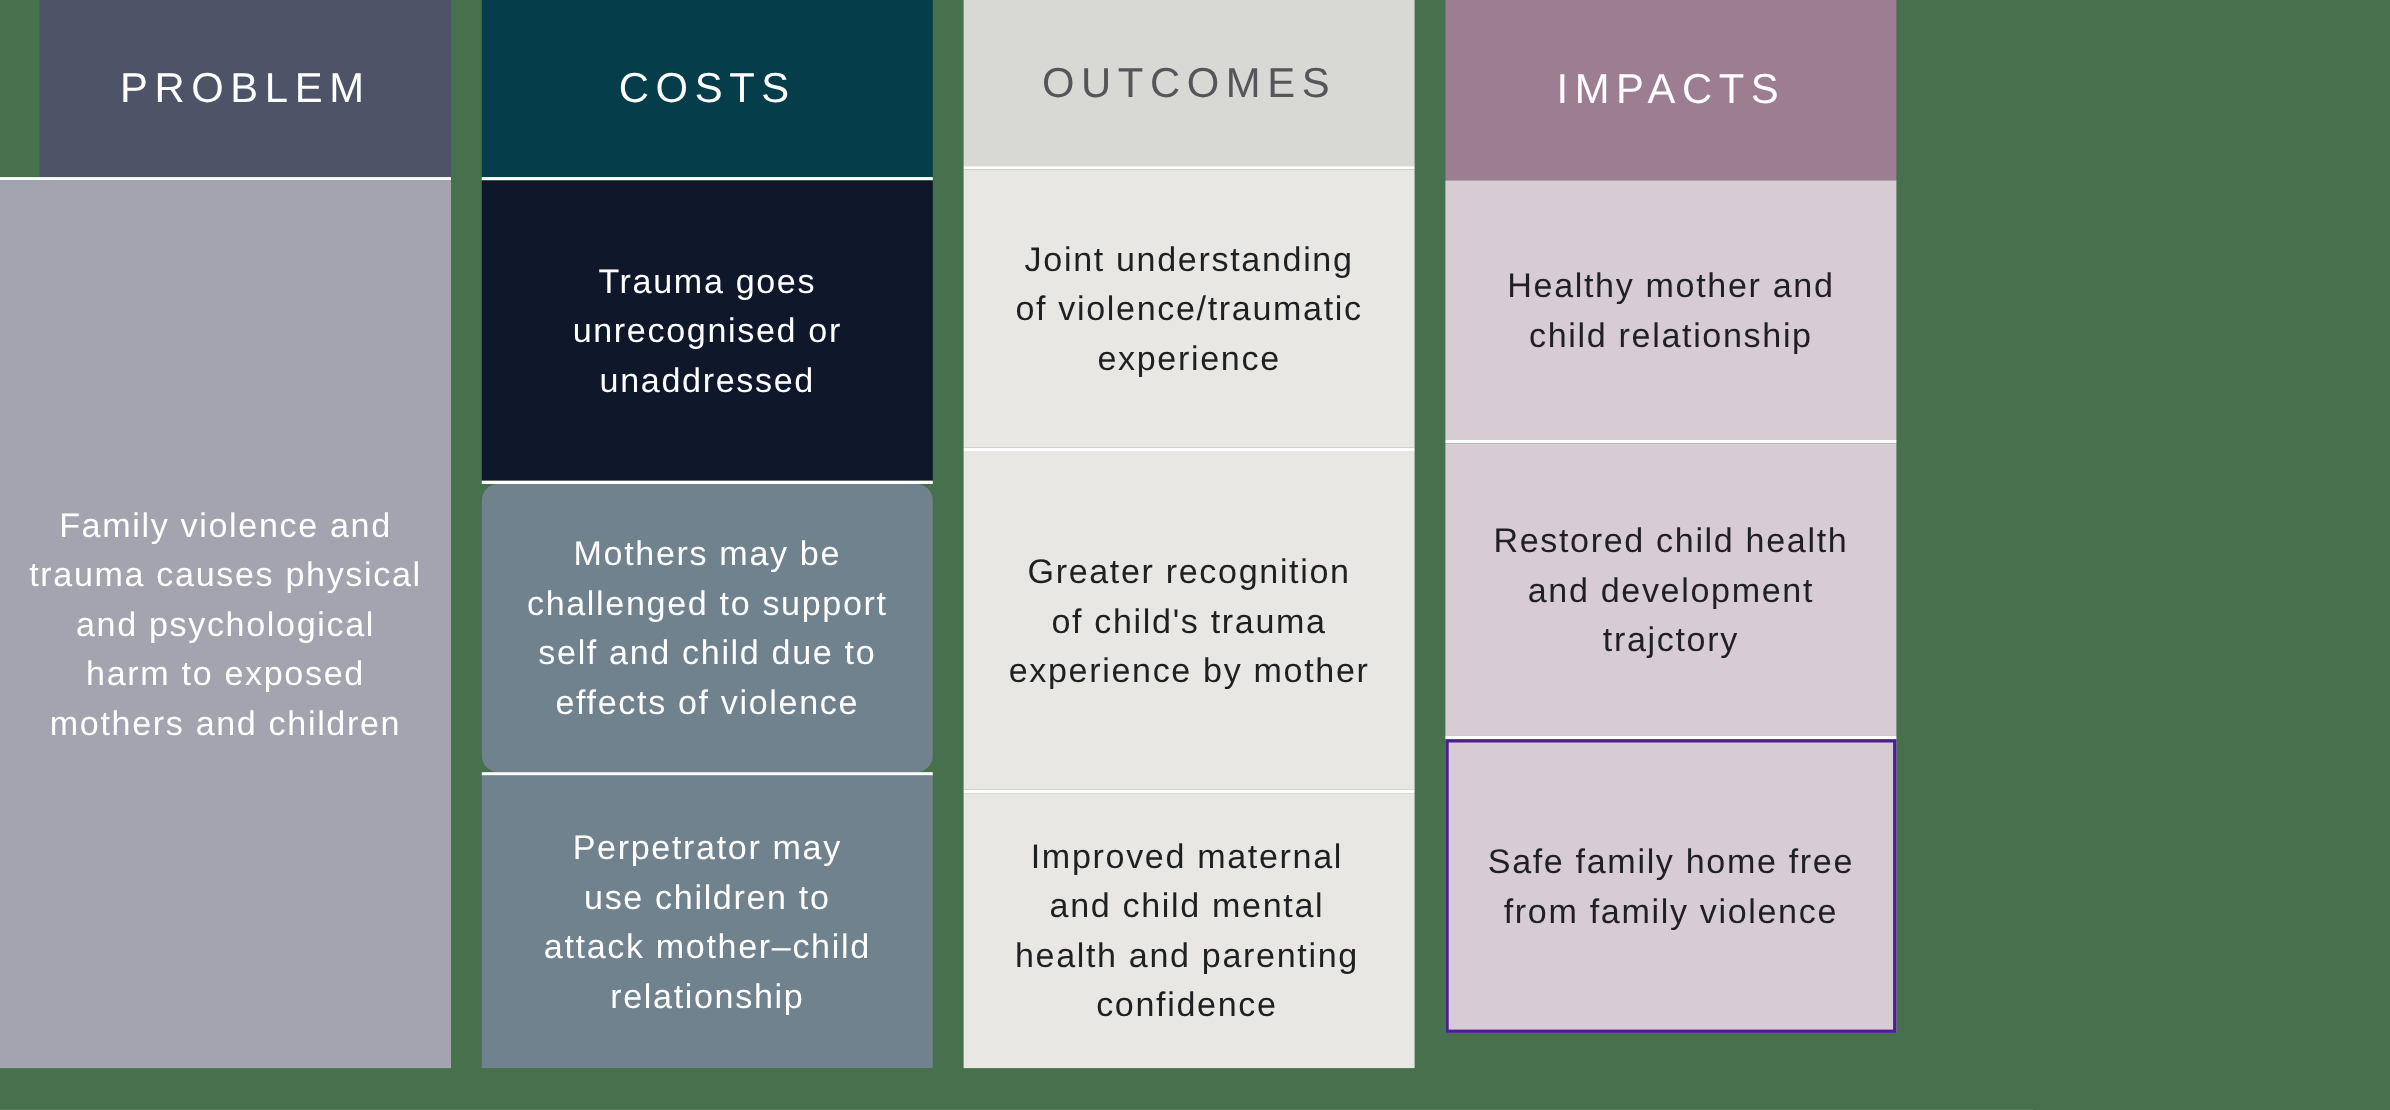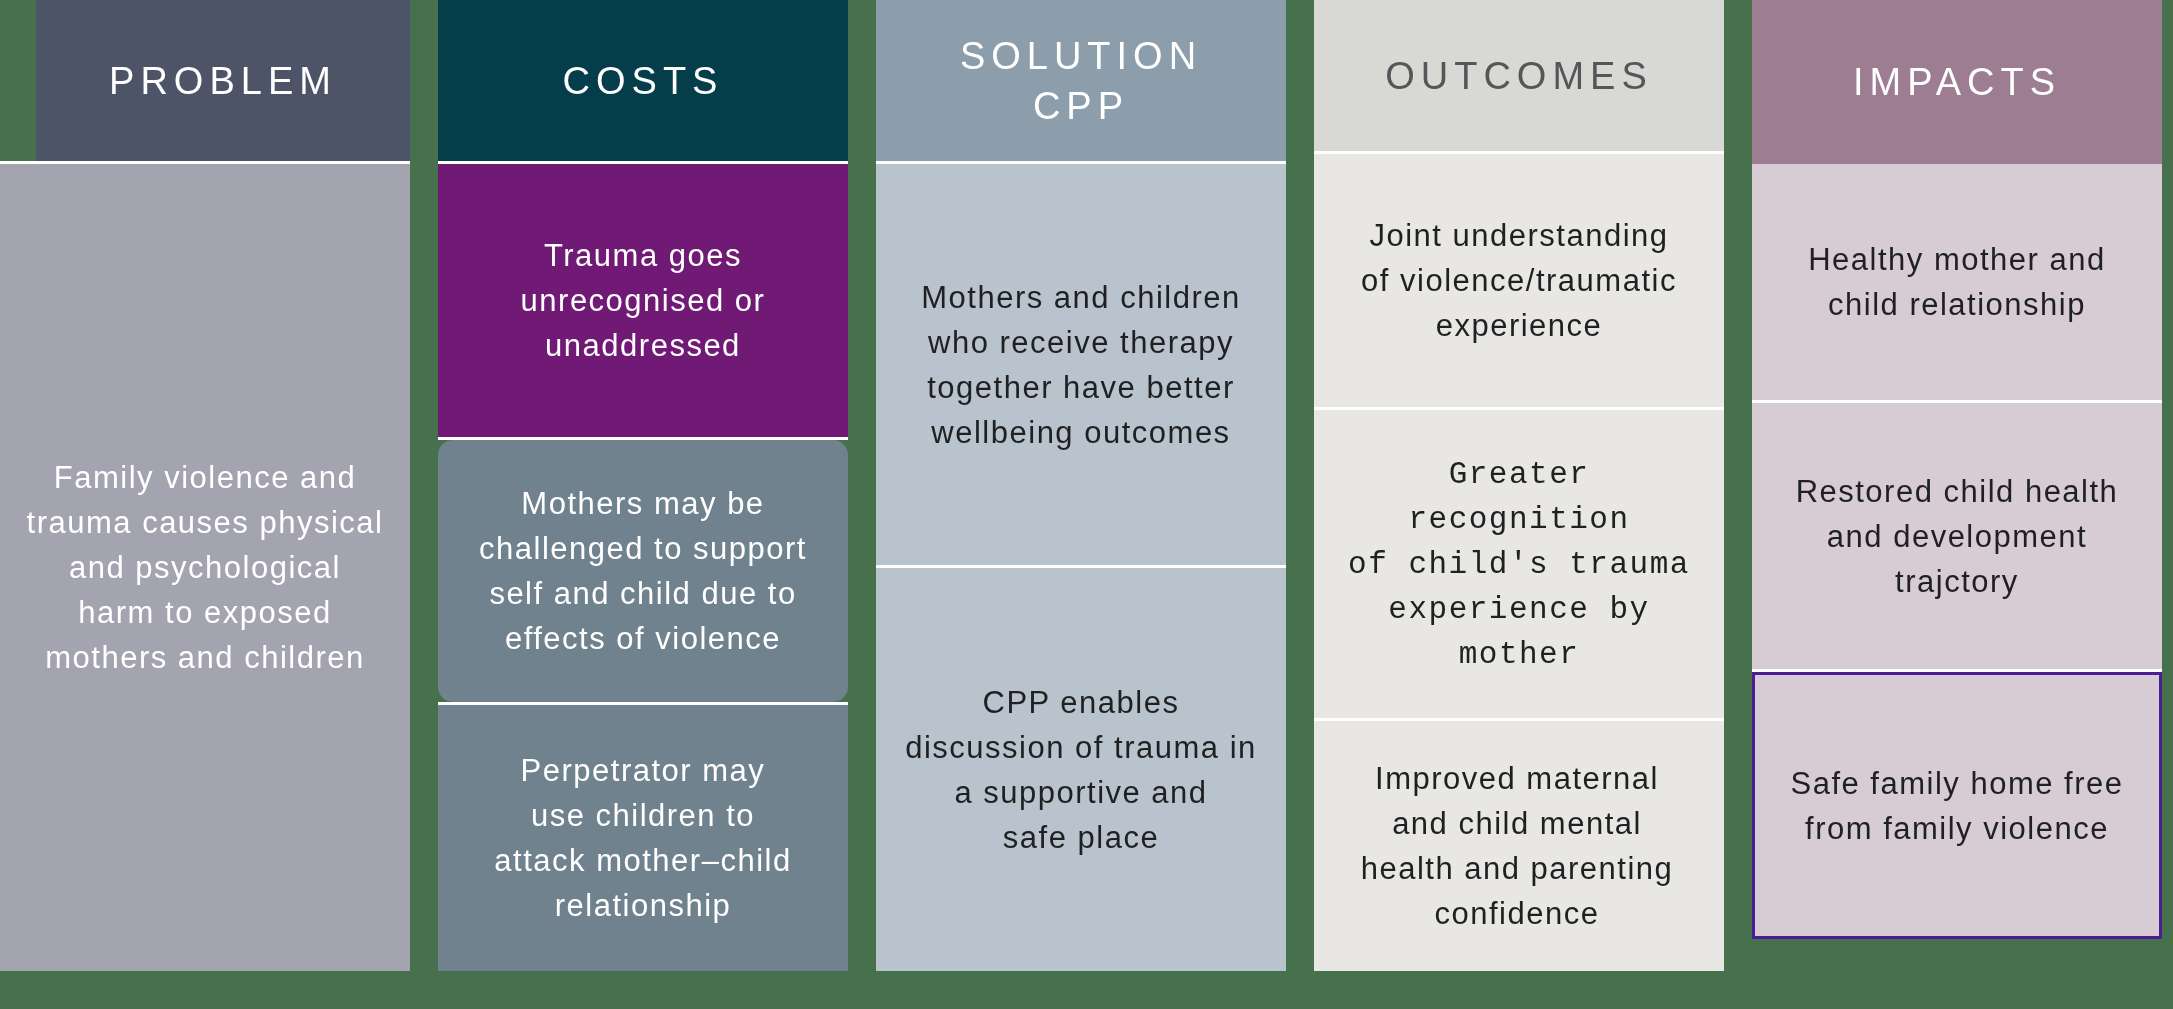--- a/index.html
+++ b/index.html
@@ -55,21 +55,21 @@
     font-weight: 400;
   }
   
   .col-problem  .c1 { height: 807px; }
   .col-costs    .c1 { height: 273px; }
   .col-costs    .c2 { height: 262px; }
   .col-costs    .c3 { height: 266px; }
   .col-solution .c1 { height: 401px; }
   .col-solution .c2 { height: 403px; }
   .col-outcomes .c1 { height: 269px; }
-  .col-outcomes .c2 { height: 328px; font-family: Liberation Mono, monospace; }
+  .col-outcomes .c2 { height: 328px; }
   .col-outcomes .c3 { height: 266px; padding-left: 20px; }
   .col-impacts  .c1 { height: 236px; }
   .col-impacts  .c2 { height: 266px; }
   .col-impacts  .c3 { height: 267px; border: 3px solid #4c1d95; }
 </style>
 </head>
 <body>
 
 <div class="canvas" style="background-color: rgb(71, 113, 76);">
 
@@ -81,59 +81,41 @@
 trauma causes physical
 and psychological
 harm to exposed
 mothers and children</p>
     </div>
   </div>
 
   <div class="column col-costs">
     <div class="header" style="background-color: rgb(5, 62, 74); color: rgb(255, 255, 255);">COSTS</div>
     <div class="hdivider" style="background-color: rgb(255, 255, 255);"></div>
-    <div class="cell c1" style="background-color: #701a75; color: rgb(255, 255, 255);">
+    <div class="cell c1" style="background-color: #0f172a; color: rgb(255, 255, 255);">
       <p>Trauma goes
 unrecognised or
 unaddressed</p>
     </div>
     <div class="hdivider" style="background-color: rgb(255, 255, 255);"></div>
     <div class="cell c2" style="background-color: rgb(113, 130, 143); color: rgb(255, 255, 255); border-radius: 15px;">
       <p>Mothers may be
 challenged to support
 self and child due to
 effects of violence</p>
     </div>
     <div class="hdivider" style="background-color: rgb(255, 255, 255);"></div>
     <div class="cell c3" style="background-color: rgb(113, 130, 143); color: rgb(255, 255, 255);">
       <p>Perpetrator may
 use children to
 attack mother–child
 relationship</p>
     </div>
   </div>
 
-  <div class="column col-solution">
-    <div class="header" style="background-color: rgb(140, 157, 171); color: rgb(255, 255, 255);">SOLUTION
-CPP</div>
-    <div class="hdivider" style="background-color: rgb(255, 255, 255);"></div>
-    <div class="cell c1" style="background-color: rgb(185, 195, 205); color: rgb(30, 32, 34);">
-      <p>Mothers and children
-who receive therapy
-together have better
-wellbeing outcomes</p>
-    </div>
-    <div class="hdivider" style="background-color: rgb(255, 255, 255);"></div>
-    <div class="cell c2" style="background-color: rgb(185, 195, 205); color: rgb(30, 32, 34);">
-      <p>CPP enables
-discussion of trauma in
-a supportive and
-safe place</p>
-    </div>
-  </div>
 
   <div class="column col-outcomes">
     <div class="header" style="background-color: rgb(216, 216, 213); color: rgb(84, 86, 90);">OUTCOMES</div>
     <div class="hdivider" style="background-color: rgb(255, 255, 255);"></div>
     <div class="cell c1" style="background-color: rgb(232, 231, 228); color: rgb(30, 32, 34);">
       <p>Joint understanding
 of violence/traumatic
 experience</p>
     </div>
     <div class="hdivider" style="background-color: rgb(255, 255, 255);"></div>

